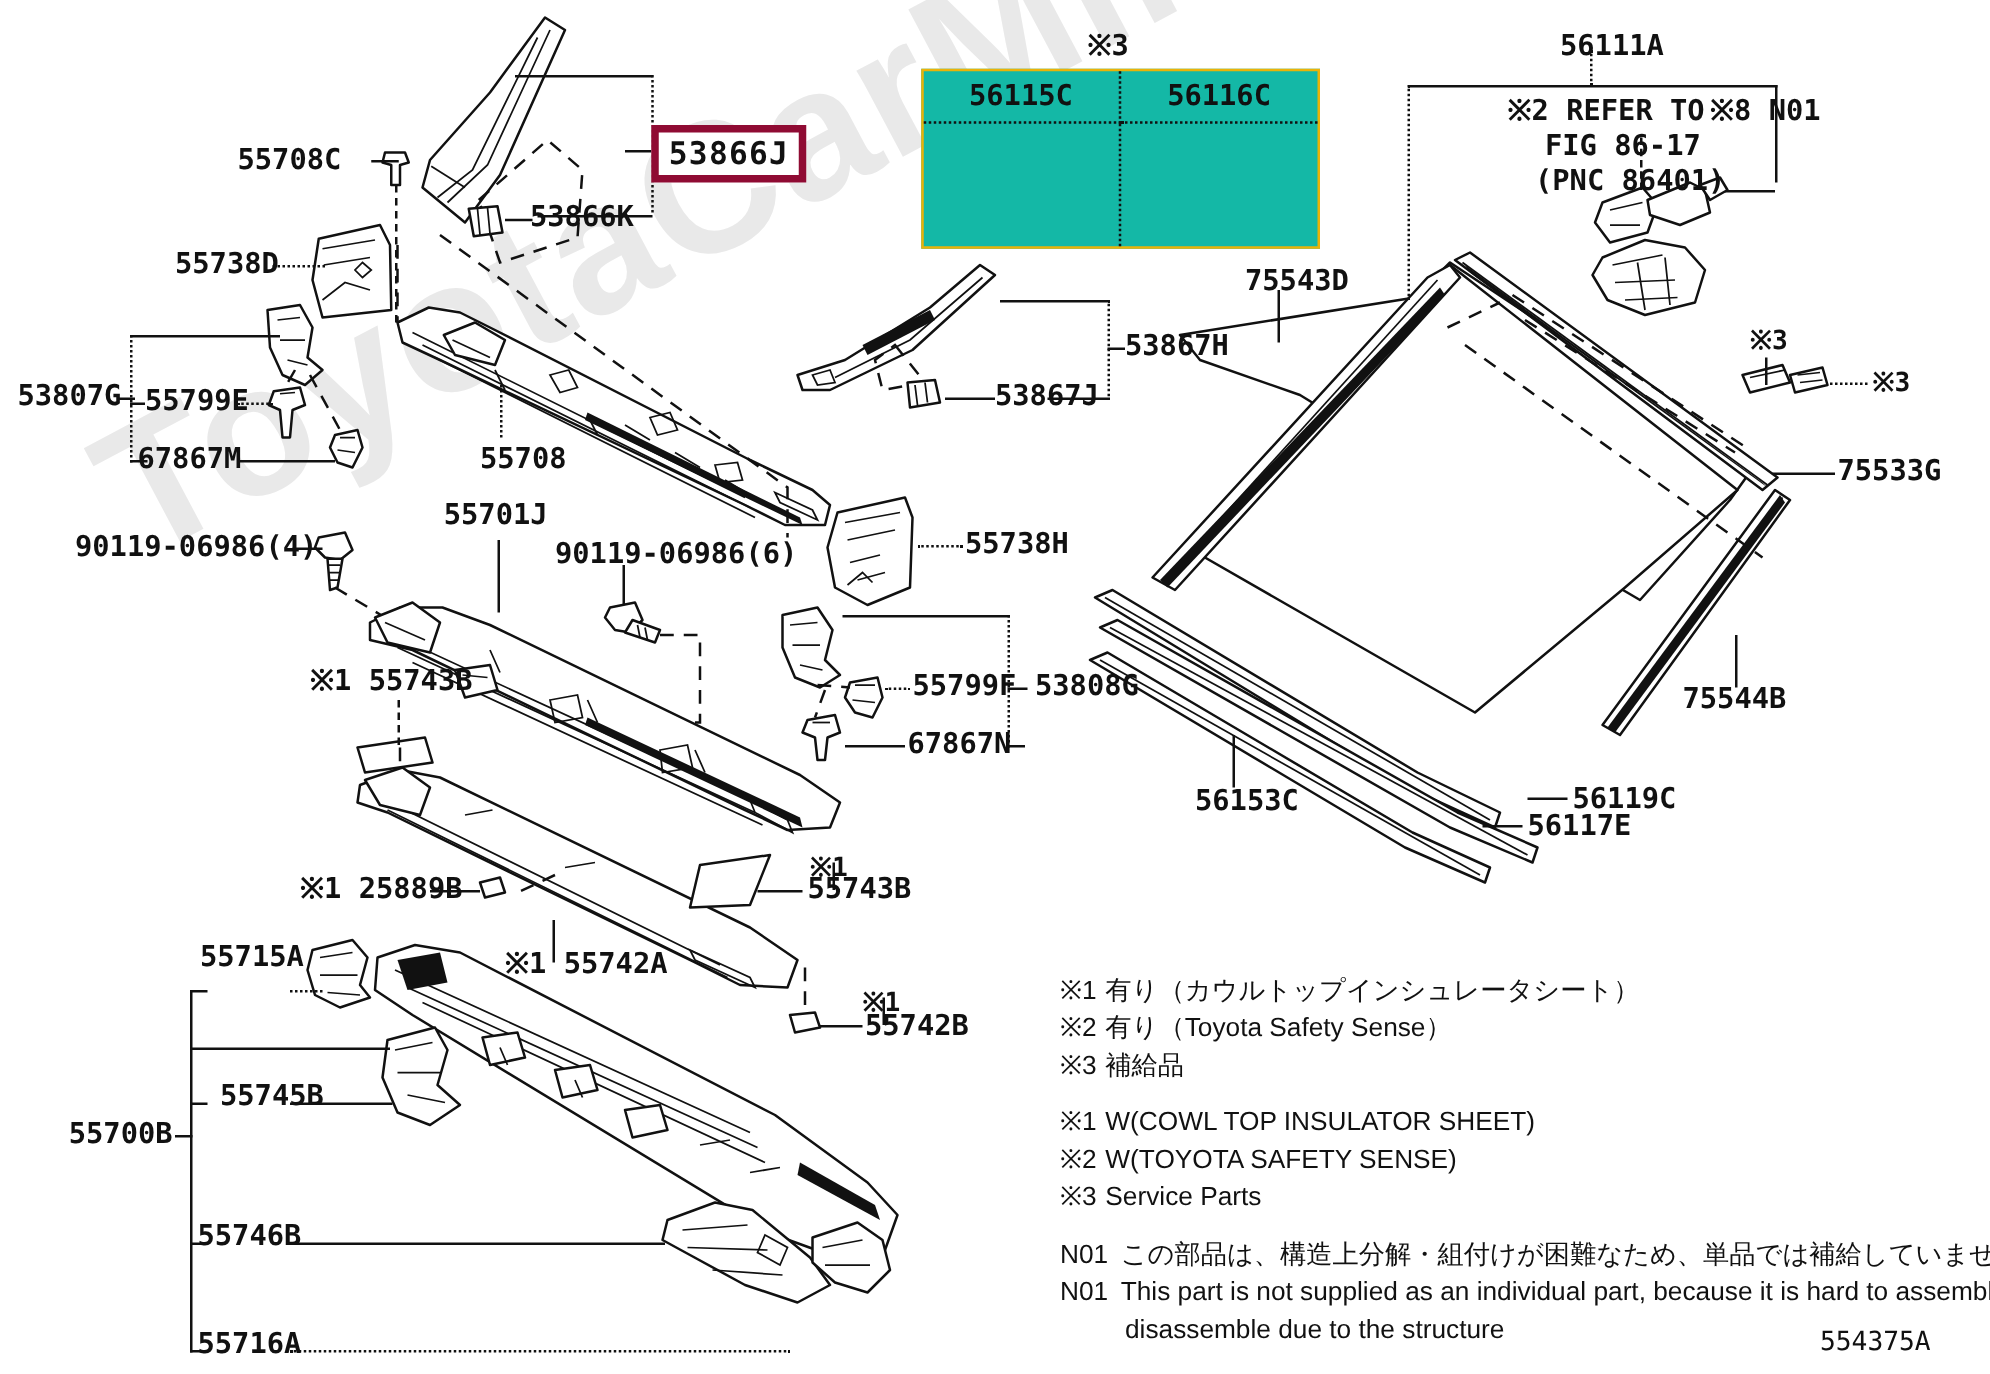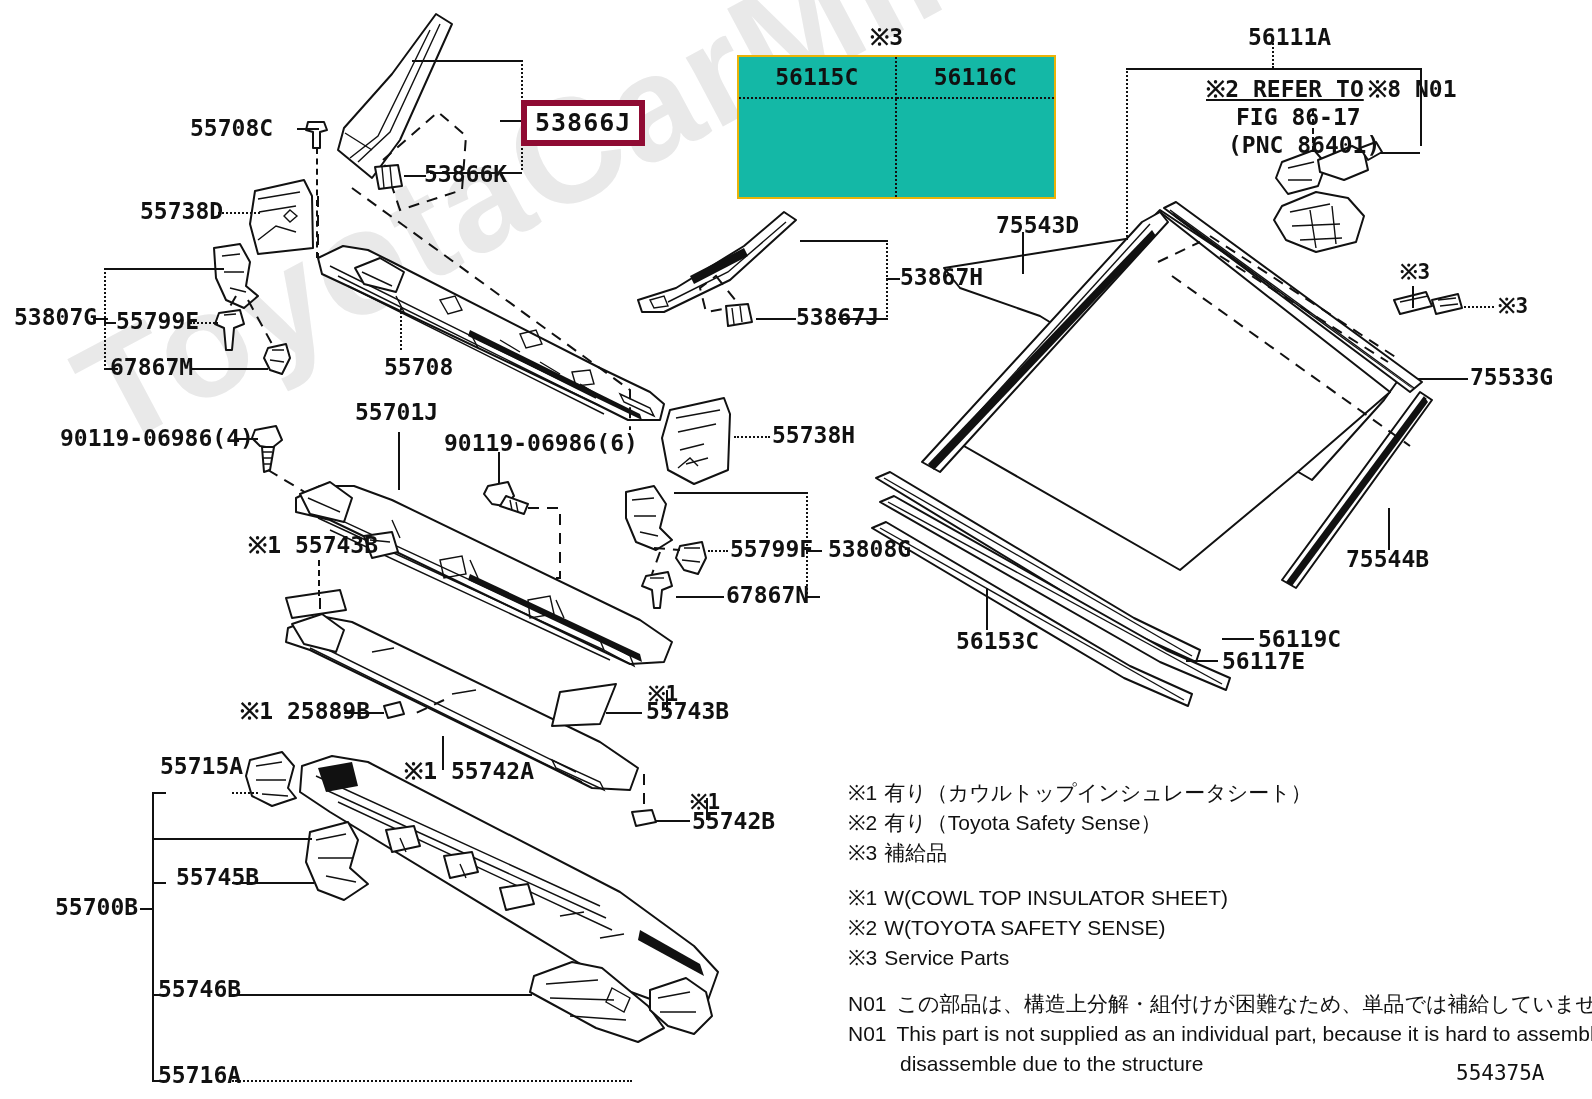--- a/index.html
+++ b/index.html
@@ -453,21 +453,21 @@
   <div class="lbl" style="left:55px;top:896px;">55700B</div>
   <div class="lbl" style="left:158px;top:978px;">55746B</div>
   <div class="lbl" style="left:158px;top:1064px;">55716A</div>
   <div class="lbl" style="left:900px;top:266px;">53867H</div>
   <div class="lbl" style="left:796px;top:306px;">53867J</div>
   <div class="lbl" style="left:772px;top:424px;">55738H</div>
   <div class="lbl" style="left:730px;top:538px;">55799F</div>
   <div class="lbl" style="left:828px;top:538px;">53808G</div>
   <div class="lbl" style="left:726px;top:584px;">67867N</div>
   <div class="lbl" style="left:1248px;top:26px;">56111A</div>
-  <div class="lbl" style="left:1206px;top:78px;text-decoration:underline;">※2 REFER TO</div>
+  <div class="lbl" style="left:1206px;top:78px;">※2 REFER TO</div>
   <div class="lbl" style="left:1236px;top:106px;">FIG 86-17</div>
   <div class="lbl" style="left:1228px;top:134px;">(PNC 86401)</div>
   <div class="lbl" style="left:1368px;top:78px;">※8 N01</div>
   <div class="lbl" style="left:996px;top:214px;">75543D</div>
   <div class="lbl" style="left:1470px;top:366px;">75533G</div>
   <div class="lbl" style="left:1346px;top:548px;">75544B</div>
   <div class="lbl" style="left:956px;top:630px;">56153C</div>
   <div class="lbl" style="left:1258px;top:628px;">56119C</div>
   <div class="lbl" style="left:1222px;top:650px;">56117E</div>
   <div class="lbl sm" style="left:1400px;top:262px;">※3</div>

